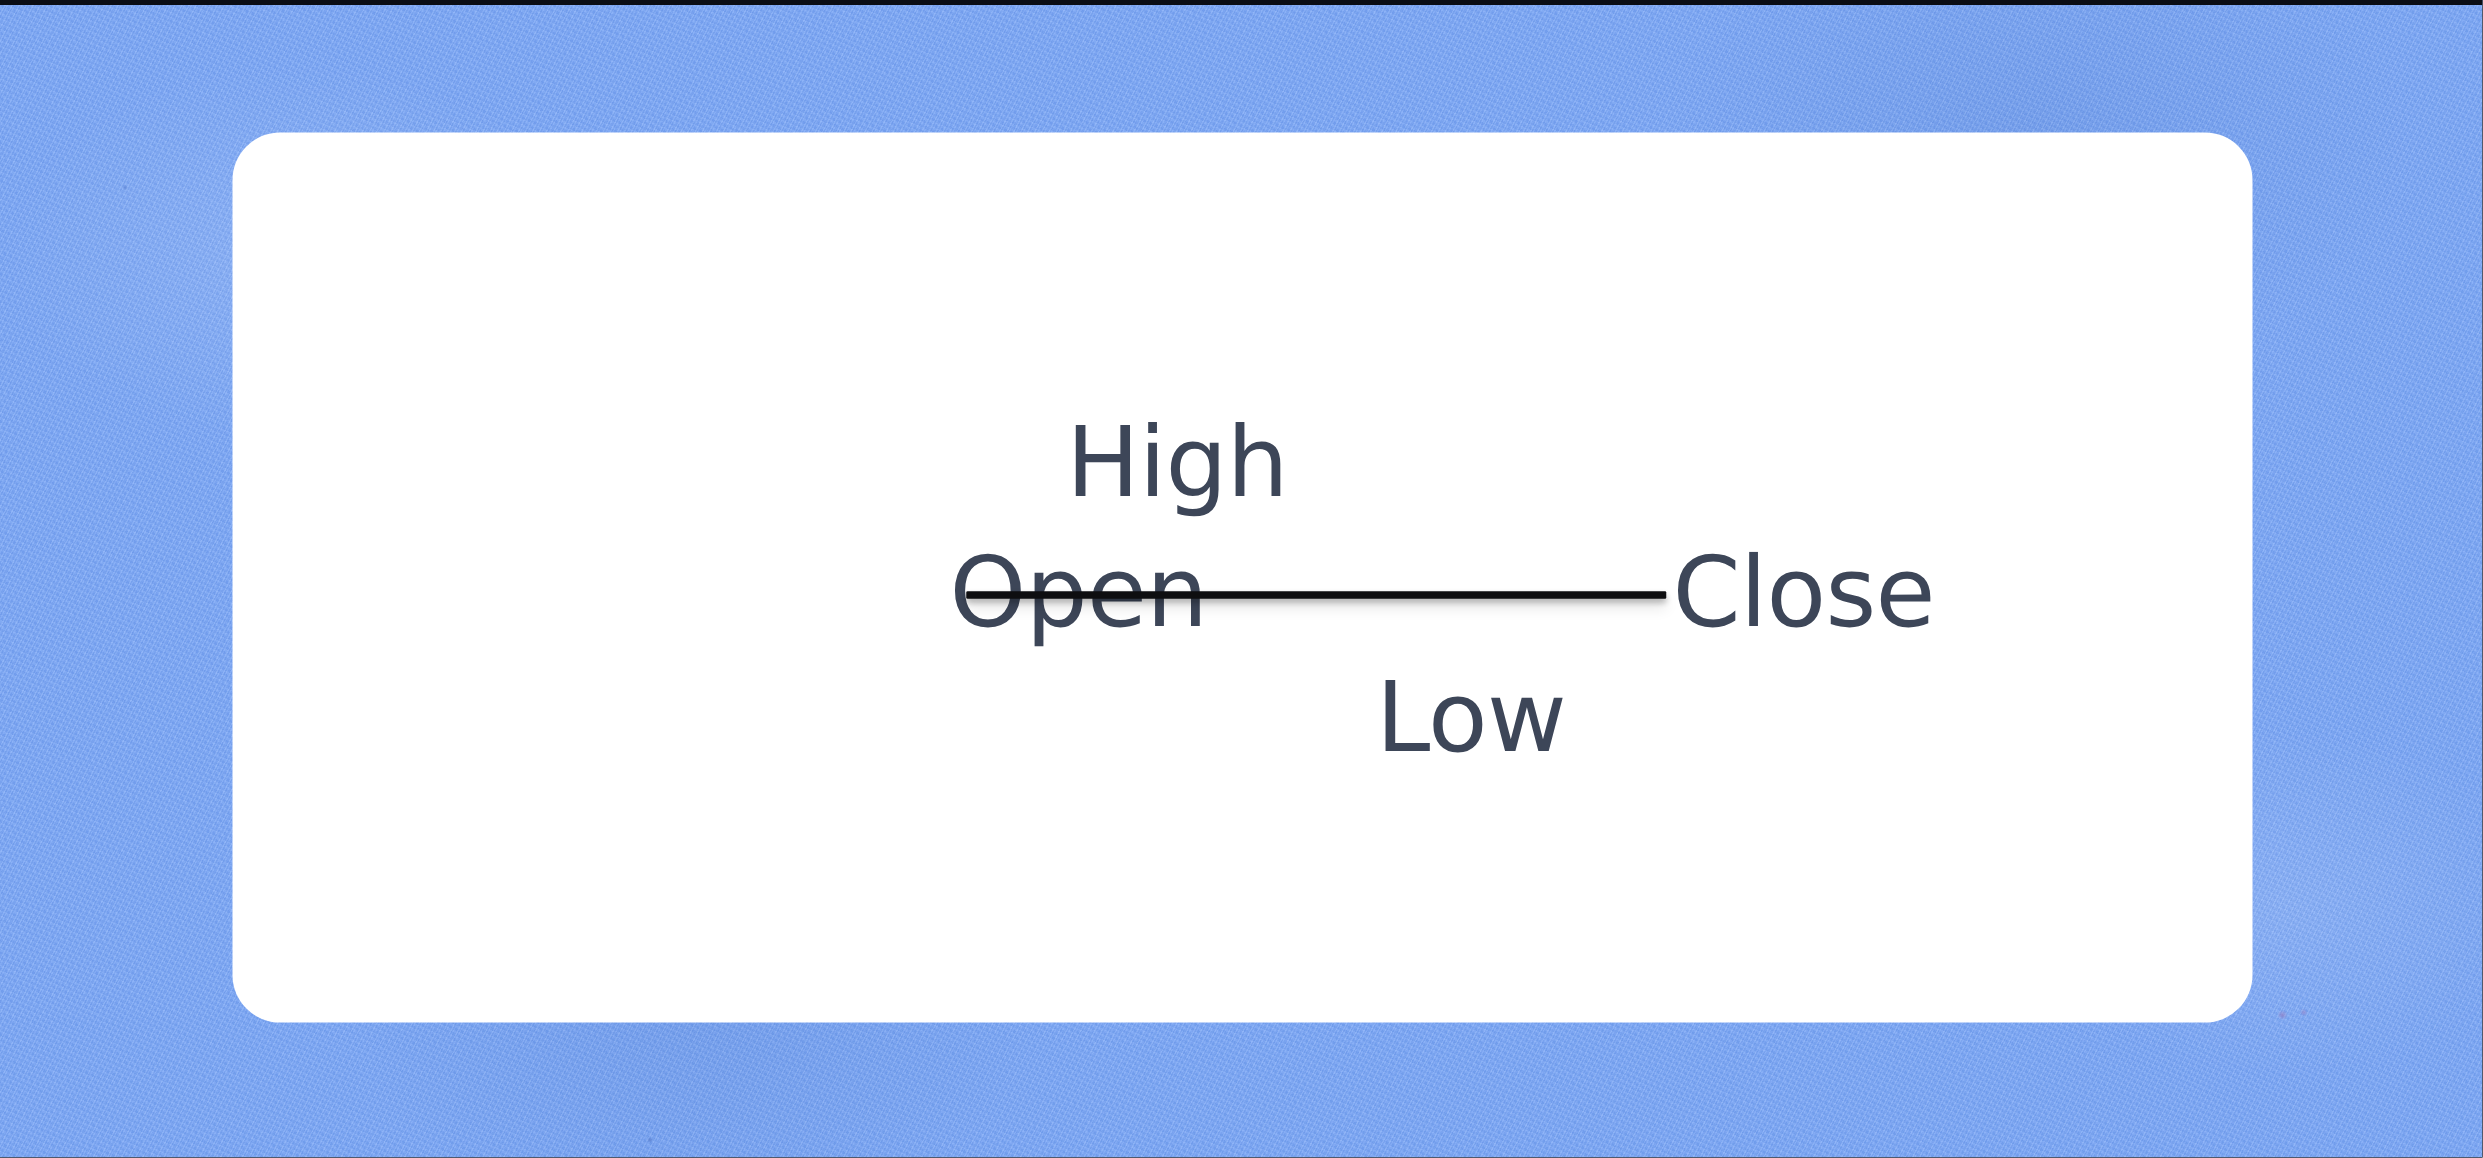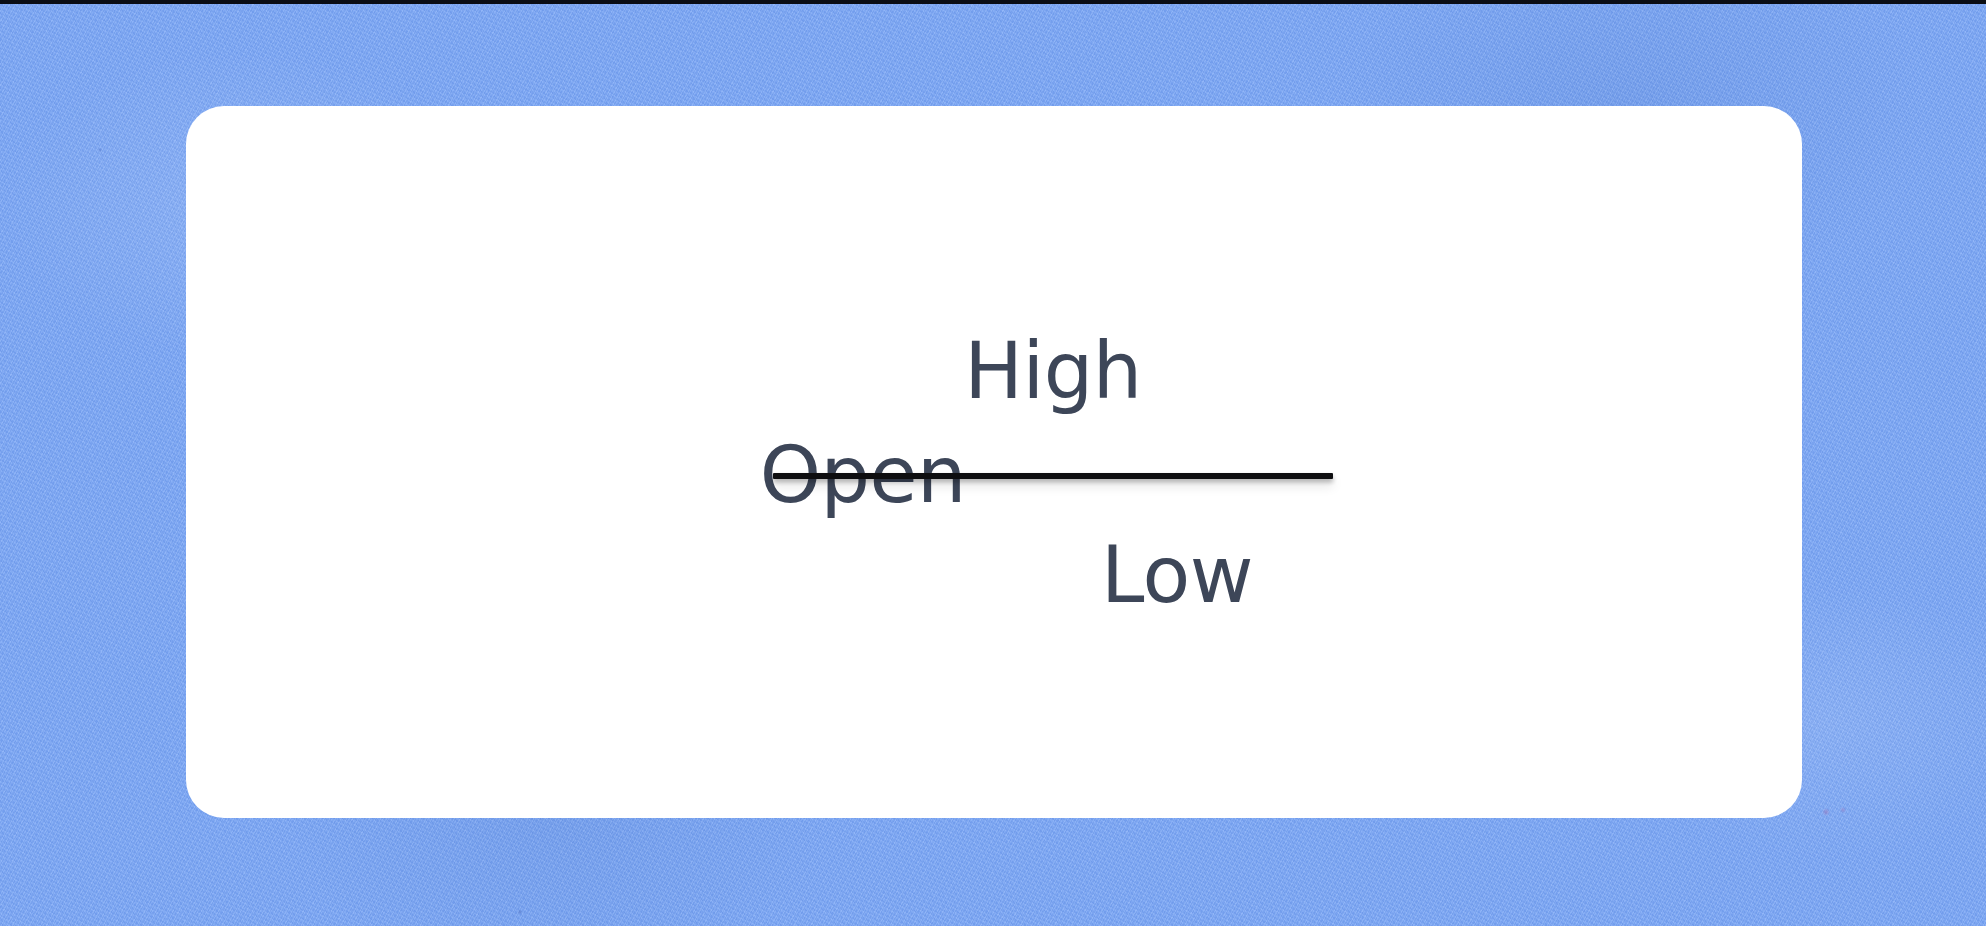--- a/index.html
+++ b/index.html
@@ -140,21 +140,20 @@
     left: 1152px;
     top: 330px;
     text-align: left;
   }
 
   
   #label-high {
     left: 667px;
     top: 226px;
     width: 400px;
-    text-align: center;
   }
 
   
   #label-low {
     left: 667px;
     top: 430px;
     width: 400px;
     text-align: right;
   }
 
@@ -181,20 +180,21 @@
   <div id="top-edge-strip"></div>
 
   <div id="card">
 
     <div id="diagram">
 
       <div class="ohlc-label" id="label-open">Open</div>
 
       <div id="range-line"></div>
 
+      <div class="ohlc-label" id="label-close">Close</div>
 
       <div class="ohlc-label" id="label-high">High</div>
 
       <div class="ohlc-label" id="label-low">Low</div>
 
     </div>
   </div>
 </div>
 
 </body></html>

